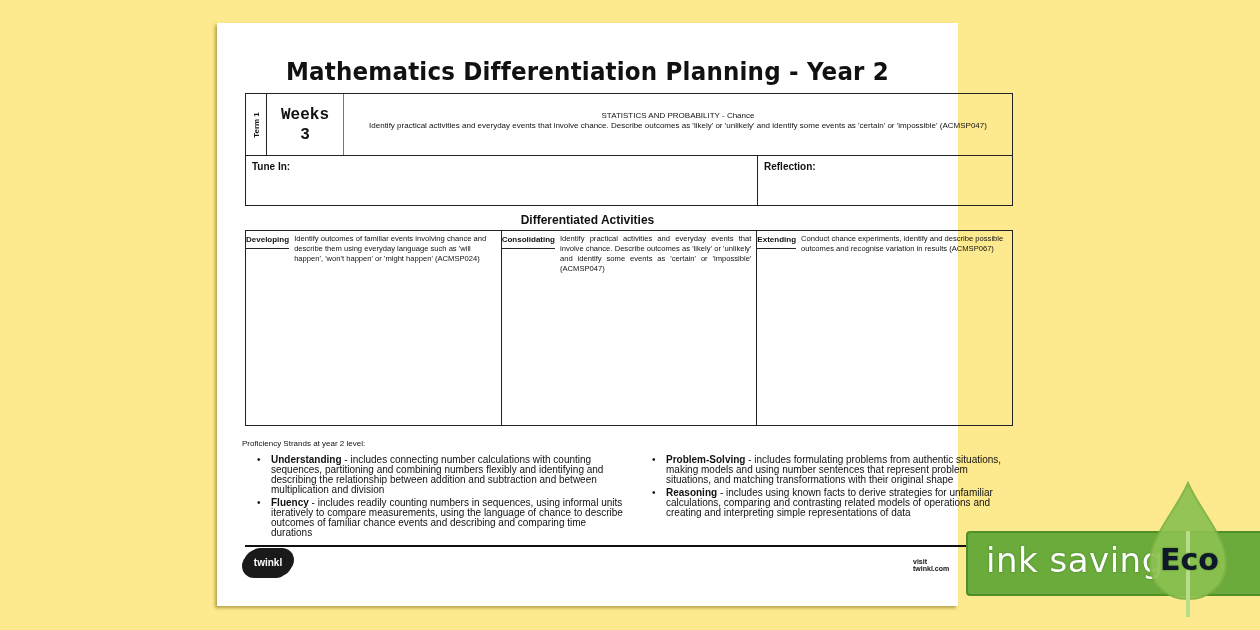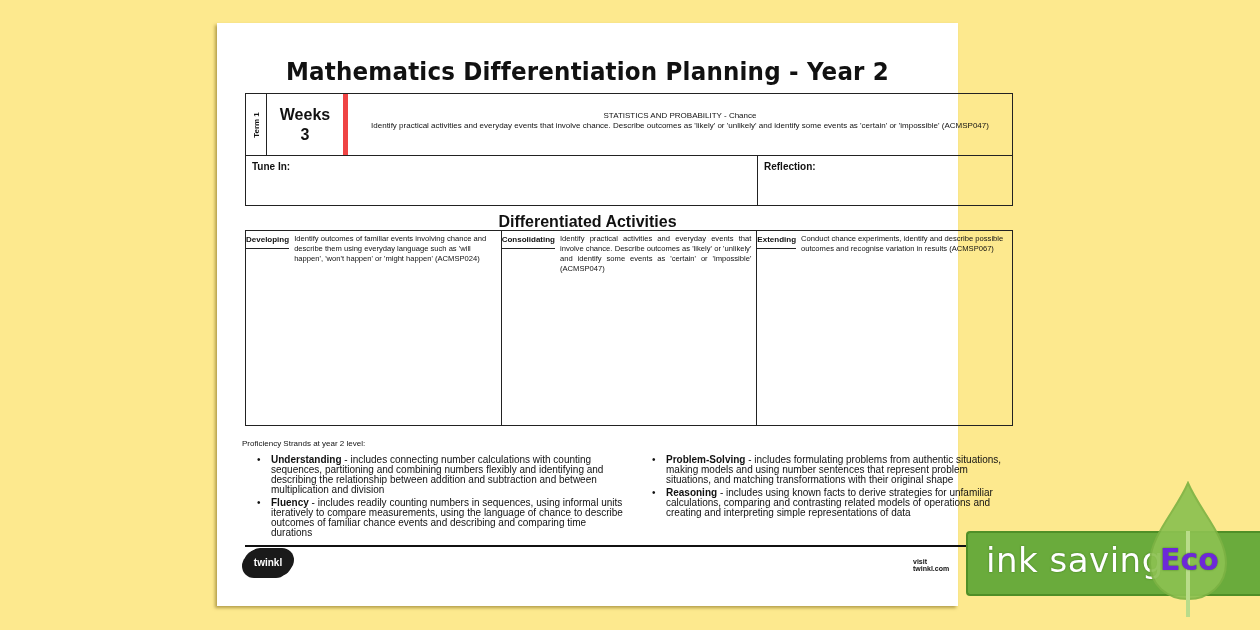--- a/index.html
+++ b/index.html
@@ -27,38 +27,38 @@
   }
   .term {
     width:20px; border-right:1px solid #222; position:relative;
   }
   .term span {
     position:absolute; left:50%; top:50%;
     transform:translate(-50%,-50%) rotate(-90deg);
     font-size:8px; font-weight:bold; white-space:nowrap;
   }
   .weeks {
-    width:76px; border-right:5px solid #ef4444;
+    width:76px; border-right:1px solid #ef4444;
     display:flex; flex-direction:column; align-items:center; justify-content:center;
     font-size:16px; font-weight:bold; line-height:20px;
-    font-family:Liberation Sans, sans-serif;
+    font-family:Liberation Mono, monospace;
   }
   .curric {
     flex:1; text-align:center; font-size:8px; line-height:10px; padding-top:17px;
   }
   .tune-row {
     position:absolute; left:28px; top:133px; width:768px; height:50px;
     border:1px solid #222; border-top:none; box-sizing:border-box; display:flex;
   }
   .tune-row .cell { font-size:10px; font-weight:bold; padding:5px 6px; box-sizing:border-box; }
   .tune-row .tune { width:512px; border-right:1px solid #222; }
   .tune-row .refl { flex:1; }
   .diff-title {
     position:absolute; left:0; top:190px; width:100%; text-align:center;
-    font-size:16px; font-weight:bold;
+    font-size:12px; font-weight:bold;
   }
   .diff-table {
     position:absolute; left:28px; top:207px; width:768px; height:196px;
     border:1px solid #222; box-sizing:border-box; display:flex;
   }
   .col { flex:1; border-right:1px solid #222; display:flex; flex-direction:row; }
   .col:last-child { border-right:none; }
   .col-head {
     height:17px; border-bottom:1px solid #222; text-align:center;
     font-size:8px; font-weight:bold; line-height:17px;
@@ -96,21 +96,21 @@
   }
   .eco-text {
     position:absolute; left:986px; top:540px; font-size:34px; color:#fff;
     font-family:"DejaVu Sans", sans-serif; letter-spacing:0.5px;
     text-shadow:0 0 2px #3f7a1c;
   }
   .leaf {
     position:absolute; left:1148px; top:481px; width:80px; height:138px;
   }
   .eco-word {
-    position:absolute; left:1160px; top:542px; font-size:30px; font-weight:bold; color:#6d28d9;
+    position:absolute; left:1160px; top:542px; font-size:30px; font-weight:bold; color:#0f172a;
     font-family:"DejaVu Sans", sans-serif; text-shadow:0 0 2px #3f7a1c;
   }
 </style>
 </head>
 <body>
 
 <div class="page">
   <div class="title">Mathematics Differentiation Planning - Year 2</div>
 
   <div class="hdr-box">

